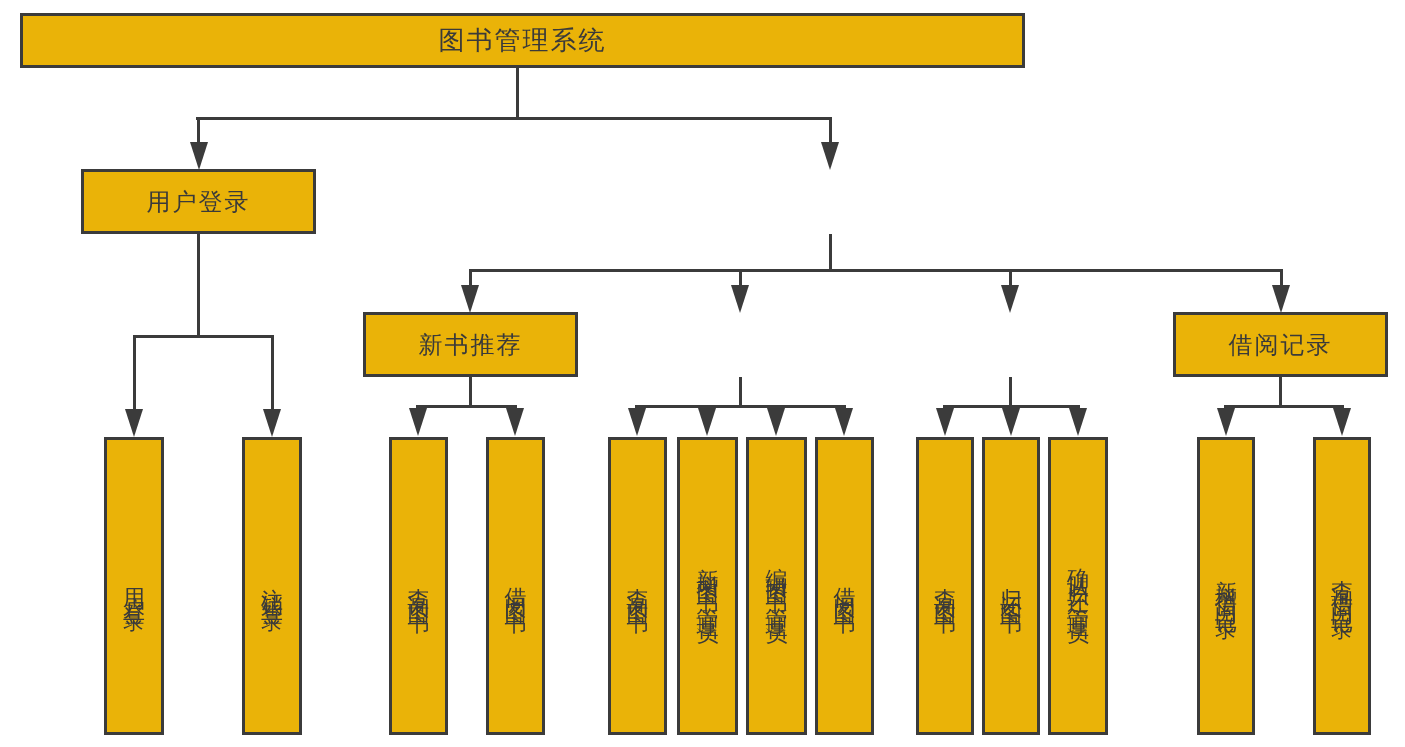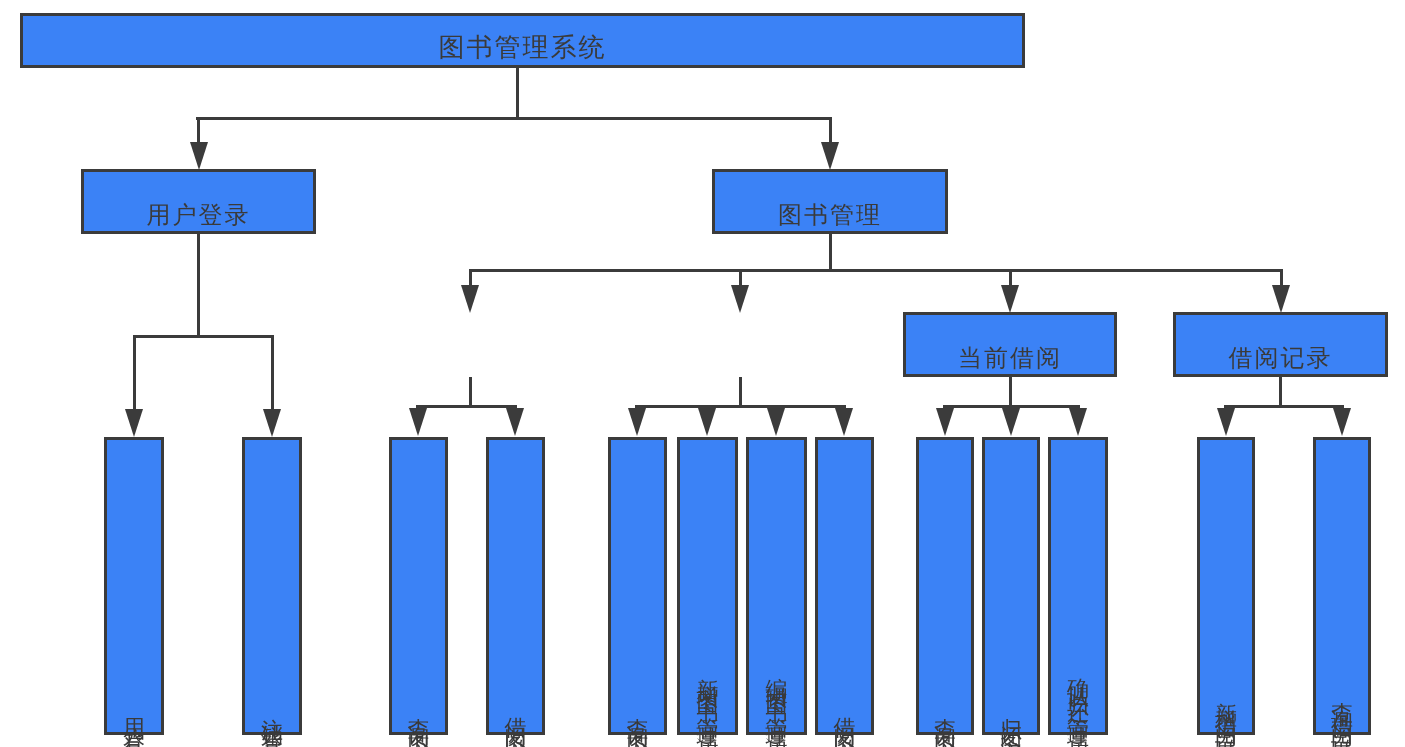--- a/index.html
+++ b/index.html
@@ -10,22 +10,22 @@
   }
   html, body { margin:0; padding:0; background:var(--background); }
   .canvas {
     position:relative; width:1405px; height:747px;
     background:var(--background); overflow:hidden;
     font-family:"Liberation Sans","DejaVu Sans",sans-serif;
     color:var(--text);
   }
   .box {
     position:absolute; box-sizing:border-box;
-    background:#3b82f6; border:3px solid var(--line);
-    display:flex; align-items:flex-end; justify-content:center;
+    background:#eab308; border:3px solid var(--line);
+    display:flex; align-items:center; justify-content:center;
   }
   .box .lbl { font-size:24px; letter-spacing:2px; color:var(--text); white-space:nowrap; }
   .box.v .lbl {
     writing-mode:vertical-rl; text-orientation:mixed;
     font-size:22px; letter-spacing:8px; line-height:1;
   }
   .vline { position:absolute; width:3px; background:var(--line); }
   .hline { position:absolute; height:3px; background:var(--line); }
   .arrow {
     position:absolute; width:0; height:0;
@@ -50,23 +50,20 @@
   <div class="vline" style="left:516px; top:68px; height:51px;"></div>
   <div class="hline" style="left:196px; top:117px; width:636px;"></div>
   <div class="vline" style="left:197px; top:117px; height:27px;"></div>
   <div class="arrow" style="left:190px; top:142px;"></div>
   <div class="vline" style="left:829px; top:117px; height:27px;"></div>
   <div class="arrow" style="left:821px; top:142px;"></div>
 
   <div class="box" style="left:81px; top:169px; width:235px; height:65px;">
     <span class="lbl">用户登录</span>
   </div>
-  <div class="box" style="left:712px; top:169px; width:236px; height:65px;">
-    <span class="lbl">图书管理</span>
-  </div>
 
   <div class="vline" style="left:197px; top:234px; height:103px;"></div>
   <div class="hline" style="left:133px; top:335px; width:141px;"></div>
   <div class="vline" style="left:133px; top:335px; height:75px;"></div>
   <div class="arrow" style="left:125px; top:409px;"></div>
   <div class="vline" style="left:271px; top:335px; height:75px;"></div>
   <div class="arrow" style="left:263px; top:409px;"></div>
 
   <div class="box v" style="left:104px; top:437px; width:60px; height:298px;">
     <span class="lbl">用户登录</span>
@@ -79,22 +76,22 @@
   <div class="hline" style="left:469px; top:269px; width:814px;"></div>
   <div class="vline" style="left:469px; top:269px; height:18px;"></div>
   <div class="arrow" style="left:461px; top:285px;"></div>
   <div class="vline" style="left:739px; top:269px; height:18px;"></div>
   <div class="arrow" style="left:731px; top:285px;"></div>
   <div class="vline" style="left:1009px; top:269px; height:18px;"></div>
   <div class="arrow" style="left:1001px; top:285px;"></div>
   <div class="vline" style="left:1280px; top:269px; height:18px;"></div>
   <div class="arrow" style="left:1272px; top:285px;"></div>
 
-  <div class="box" style="left:903px; top:312px; width:214px; height:65px;">
-    <span class="lbl">当前借阅</span>
+  <div class="box" style="left:363px; top:312px; width:215px; height:65px;">
+    <span class="lbl">新书推荐</span>
   </div>
   <div class="box" style="left:1173px; top:312px; width:215px; height:65px;">
     <span class="lbl">借阅记录</span>
   </div>
 
   <div class="vline" style="left:469px; top:377px; height:30px;"></div>
   <div class="hline" style="left:416px; top:405px; width:101px;"></div>
   <div class="arrow" style="left:409px; top:408px;"></div>
   <div class="arrow" style="left:506px; top:408px;"></div>
 

